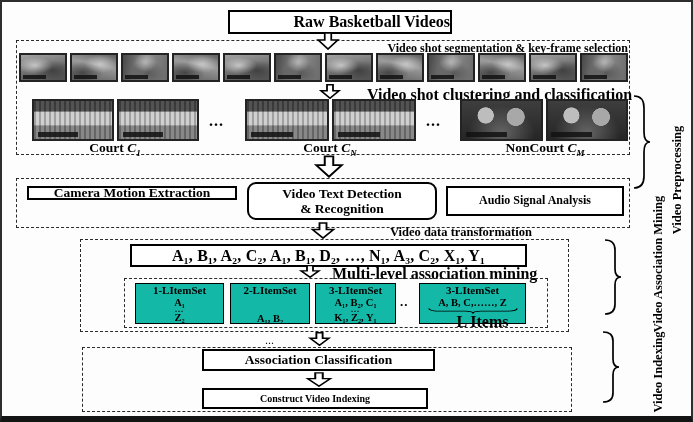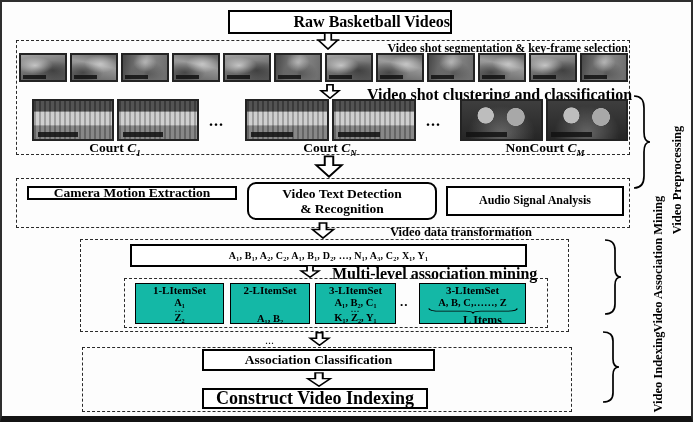--- a/index.html
+++ b/index.html
@@ -40,21 +40,21 @@
     linear-gradient(180deg,#4a4a4a 0 26%,#cdcdcd 30% 62%,#828282 66% 100%);}
   .thumb.noncourt::before{background:
     radial-gradient(circle at 30% 38%, #bdbdbd 0 13%, transparent 14%),
     radial-gradient(circle at 68% 42%, #a8a8a8 0 15%, transparent 16%),
     radial-gradient(ellipse at 50% 85%, rgba(160,160,160,.5), transparent 60%),
     linear-gradient(180deg,#3e3e3e,#262626);}
   .dots{position:absolute;font-size:16px;letter-spacing:1px;}
   .glabel{position:absolute;font-size:13.5px;text-align:center;}
   .glabel i{font-style:italic;}
   .glabel sub{font-style:italic;font-size:9px;}
-  .seqbox{font-size:10px;letter-spacing:.2px;}
+  .seqbox{font-size:16px;letter-spacing:.2px;}
   .iset{position:absolute;border:1.8px solid #000;background:#14b8a6;box-sizing:border-box;
         display:flex;flex-direction:column;align-items:center;justify-content:flex-start;
         font-size:10.5px;line-height:1.05;padding-top:1px;}
   .iset .it{font-size:11px;}
   .iset .tinydots{font-size:8px;line-height:4px;letter-spacing:1px;}
   .vlabel{position:absolute;font-size:12.5px;text-align:center;white-space:nowrap;
           transform:rotate(-90deg);transform-origin:center;}
   .brace svg{display:block;}
 </style>
 </head>
@@ -182,39 +182,39 @@
   </div>
   <div class="dots" style="left:398px;top:292px;font-size:13px;">..</div>
   <div class="iset" style="left:417px;top:281px;width:107px;height:41px;">
     <span class="it">3-LItemSet</span>
     <span>A, B, C,……, Z</span>
     <span class="brace" style="height:6px;">
       <svg width="92" height="6" viewBox="0 0 92 13" preserveAspectRatio="none">
           <path d="M2 1 Q2 7 14 7 L38 7 Q46 7 46 12 Q46 7 54 7 L78 7 Q90 7 90 1" fill="none" stroke="#000" stroke-width="1.6"></path>
         </svg>
     </span>
-    <span style="font-size:12px;margin-left:20px;">L Items</span>
+    <span style="font-size:16px;margin-left:20px;">L Items</span>
   </div>
 
   <div class="darr" style="left:305px;top:330px;width:25px;height:14px;">
     <svg viewBox="0 0 24 18" preserveAspectRatio="none">
         <path d="M9 1 H15 V8 H21 L12 17 L3 8 H9 Z" fill="#fff" stroke="#000" stroke-width="1.8"></path>
       </svg>
   </div>
 
   <div class="dashbox" style="left:80px;top:345px;width:490px;height:65px;"></div>
   <div class="solidbox" style="left:200px;top:347px;width:233px;height:22px;font-size:13.5px;">
     <span>Association Classification</span>
   </div>
   <div class="darr" style="left:302px;top:370px;width:30px;height:15px;">
     <svg viewBox="0 0 24 18" preserveAspectRatio="none">
         <path d="M9 1 H15 V8 H21 L12 17 L3 8 H9 Z" fill="#fff" stroke="#000" stroke-width="1.6"></path>
       </svg>
   </div>
-  <div class="solidbox" style="left:200px;top:386px;width:226px;height:21px;font-size:18px;">
+  <div class="solidbox" style="left:200px;top:386px;width:226px;height:21px;font-size:10px;">
     <span>Construct Video Indexing</span>
   </div>
 
   <div class="brace abs" style="left:629px;top:92px;">
     <svg width="22" height="96" viewBox="0 0 22 96">
         <path d="M3 2 Q13 2 13 14 L13 38 Q13 48 19 48 Q13 48 13 58 L13 82 Q13 94 3 94" fill="none" stroke="#000" stroke-width="1.7"></path>
       </svg>
   </div>
   <div class="vlabel" style="left:606px;top:170px;width:140px;height:16px;">Video Preprocessing</div>
 

